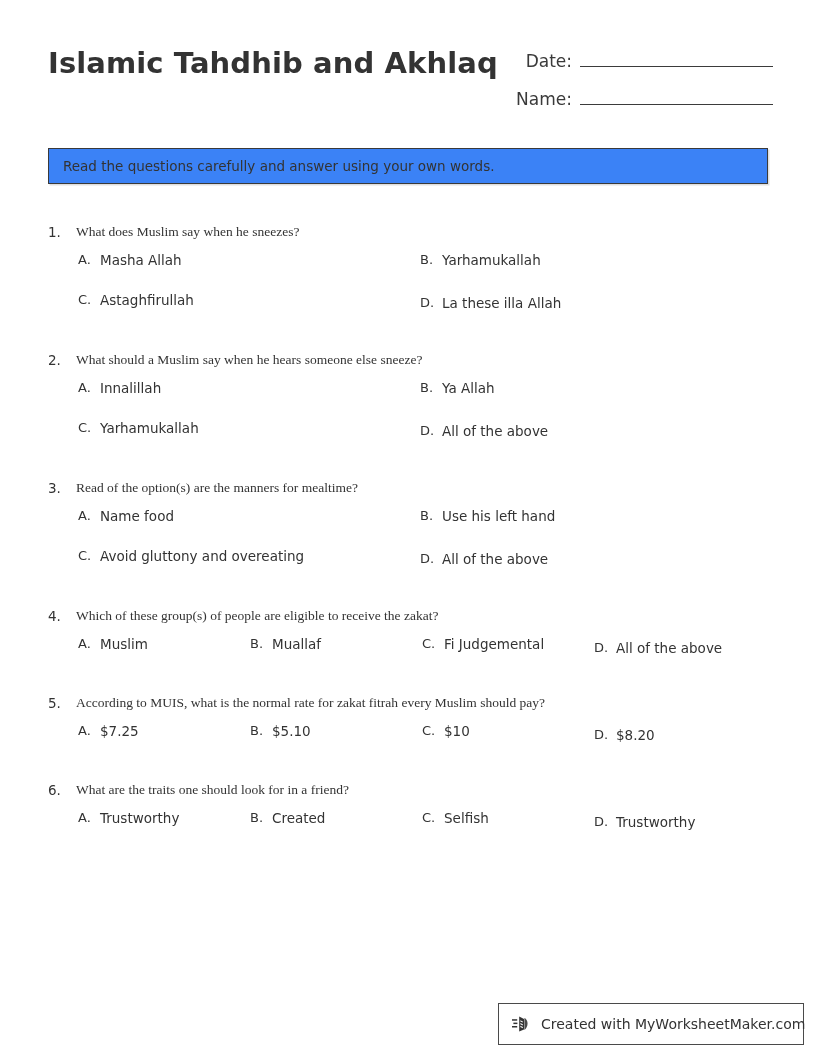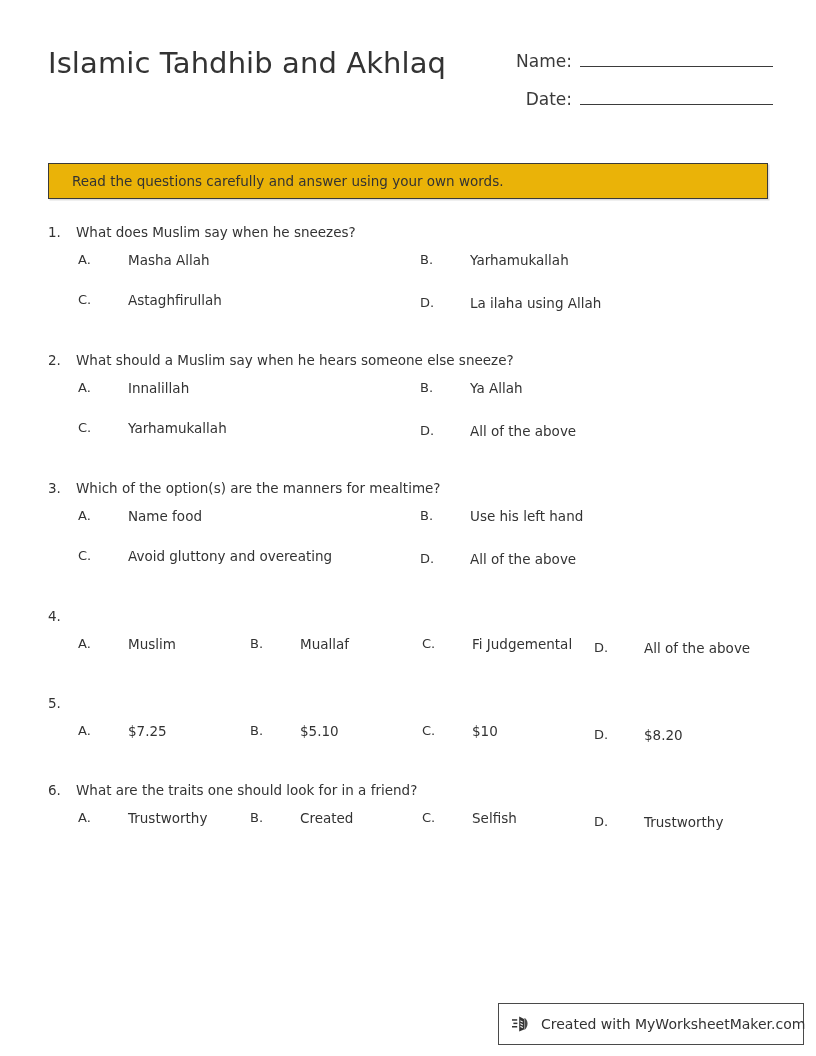--- a/index.html
+++ b/index.html
@@ -21,21 +21,21 @@
     position: absolute;
     left: 0; top: 0;
     width: 816px;
     height: 140px;
   }
   .worksheet-title {
     position: absolute;
     left: 48px;
     top: 46px;
     font-size: 29px;
-    font-weight: 400;
+    font-weight: 700;
     letter-spacing: 0.1px;
     color: #333333;
     white-space: nowrap;
   }
   .namedate {
     position: absolute;
     left: 505px;
     top: 48px;
     width: 268px;
   }
@@ -54,30 +54,29 @@
   .nd-line {
     width: 193px;
     border-bottom: 1.6px solid #3b3b3b;
     height: 18px;
   }
 
   
   .instruction-box {
     position: absolute;
     left: 48px;
-    top: 163px;
+    top: 148px;
     width: 720px;
     height: 36px;
     border: 1.3px solid #3a3a3a;
     box-shadow: 1.5px 1.5px 0 rgba(0,0,0,0.13);
     box-sizing: border-box;
     display: flex;
     align-items: center;
-    background: #eab308;
-    padding-left: 9px;
+    background: #3b82f6;
   }
   .instruction-text {
     padding-left: 14px;
     font-size: 13.5px;
     color: #333333;
   }
 
   
   .questions {
     position: absolute;
@@ -97,20 +96,21 @@
     width: 28px;
     flex: 0 0 28px;
     font-size: 13.5px;
     color: #333333;
     line-height: 20px;
   }
   .q-text {
     font-size: 13.5px;
     color: #333333;
     line-height: 20px;
+    font-family: Liberation Serif, serif;
   }
 
   .opts {
     position: relative;
     padding-left: 78px;
     margin-top: 10px;
   }
   .opt-row {
     position: relative;
     height: 40px;
@@ -123,21 +123,20 @@
   }
   .opt-letter {
     font-size: 13px;
     color: #333333;
     width: 22px;
     flex: 0 0 22px;
   }
   .opt-label {
     font-size: 13.5px;
     color: #333333;
-    margin-left: 28px;
   }
 
   
   .two-col .opt.col-a { left: 0px;   top: 0px; }
   .two-col .opt.col-b { left: 342px; top: 0px; }
   .two-col .opt.col-c { left: 0px;   top: 0px; }
   .two-col .opt.col-d { left: 342px; top: 3px; }
 
   
   .four-col .opt.col-a { left: 0px;   top: 0px; }
@@ -173,25 +172,25 @@
   }
 </style>
 </head>
 <body>
 
 <div class="header">
   <div class="worksheet-title">Islamic Tahdhib and Akhlaq</div>
 
   <div class="namedate">
     <div class="nd-row">
+      <span class="nd-label">Date:</span>
+      <span class="nd-line"></span>
+    </div>
+    <div class="nd-row">
       <span class="nd-label">Name:</span>
-      <span class="nd-line"></span>
-    </div>
-    <div class="nd-row">
-      <span class="nd-label">Date:</span>
       <span class="nd-line"></span>
     </div>
   </div>
 </div>
 
 <div class="instruction-box">
   <span class="instruction-text">Read the questions carefully and answer using your own words.</span>
 </div>
 
 <div class="questions" id="questions-root">
@@ -211,21 +210,21 @@
             <span class="opt-label">Yarhamukallah</span>
           </div>
         </div>
         <div class="opt-row">
           <div class="opt col-c">
             <span class="opt-letter">C.</span>
             <span class="opt-label">Astaghfirullah</span>
           </div>
           <div class="opt col-d">
             <span class="opt-letter">D.</span>
-            <span class="opt-label">La ilaha using Allah</span>
+            <span class="opt-label">La these illa Allah</span>
           </div>
         </div>
       </div>
     </div>
     <div class="question" style="margin-bottom: 18px;">
       <div class="q-head">
         <span class="q-num">2.</span>
         <span class="q-text">What should a Muslim say when he hears someone else sneeze?</span>
       </div>
       <div class="opts two-col">
@@ -247,21 +246,21 @@
           <div class="opt col-d">
             <span class="opt-letter">D.</span>
             <span class="opt-label">All of the above</span>
           </div>
         </div>
       </div>
     </div>
     <div class="question" style="margin-bottom: 18px;">
       <div class="q-head">
         <span class="q-num">3.</span>
-        <span class="q-text">Which of the option(s) are the manners for mealtime?</span>
+        <span class="q-text">Read of the option(s) are the manners for mealtime?</span>
       </div>
       <div class="opts two-col">
         <div class="opt-row">
           <div class="opt col-a">
             <span class="opt-letter">A.</span>
             <span class="opt-label">Name food</span>
           </div>
           <div class="opt col-b">
             <span class="opt-letter">B.</span>
             <span class="opt-label">Use his left hand</span>
@@ -275,20 +274,21 @@
           <div class="opt col-d">
             <span class="opt-letter">D.</span>
             <span class="opt-label">All of the above</span>
           </div>
         </div>
       </div>
     </div>
     <div class="question" style="margin-bottom: 17px;">
       <div class="q-head">
         <span class="q-num">4.</span>
+        <span class="q-text">Which of these group(s) of people are eligible to receive the zakat?</span>
       </div>
       <div class="opts four-col">
         <div class="opt-row">
           <div class="opt col-a">
             <span class="opt-letter">A.</span>
             <span class="opt-label">Muslim</span>
           </div>
           <div class="opt col-b">
             <span class="opt-letter">B.</span>
             <span class="opt-label">Muallaf</span>
@@ -300,20 +300,21 @@
           <div class="opt col-d">
             <span class="opt-letter">D.</span>
             <span class="opt-label">All of the above</span>
           </div>
         </div>
       </div>
     </div>
     <div class="question" style="margin-bottom: 17px;">
       <div class="q-head">
         <span class="q-num">5.</span>
+        <span class="q-text">According to MUIS, what is the normal rate for zakat fitrah every Muslim should pay?</span>
       </div>
       <div class="opts four-col">
         <div class="opt-row">
           <div class="opt col-a">
             <span class="opt-letter">A.</span>
             <span class="opt-label">$7.25</span>
           </div>
           <div class="opt col-b">
             <span class="opt-letter">B.</span>
             <span class="opt-label">$5.10</span>

